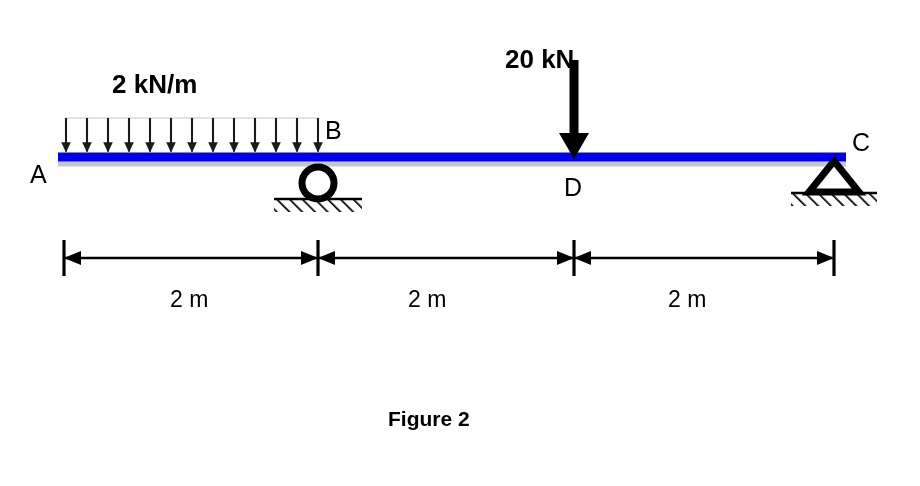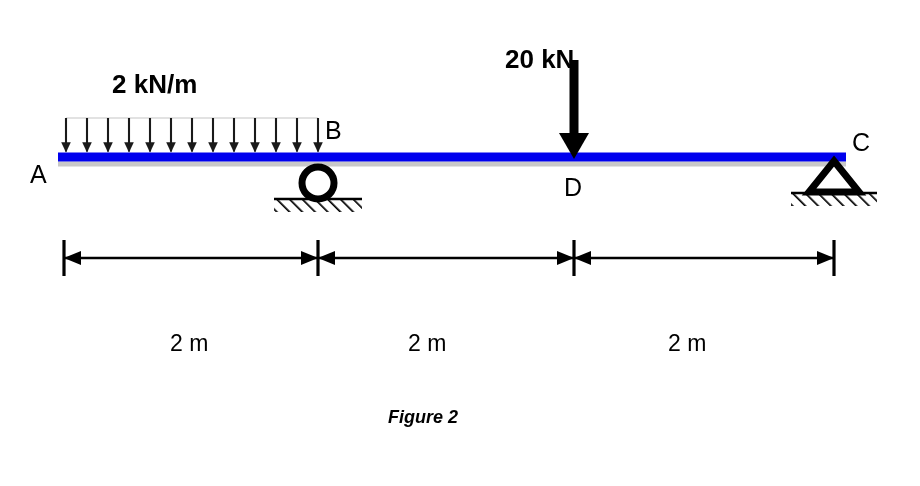--- a/index.html
+++ b/index.html
@@ -36,26 +36,24 @@
     font-size: 25px;
     font-weight: 400;
   }
   .load-label {
     font-size: 26px;
     font-weight: bold;
   }
   .dim-label {
     font-size: 23px;
     font-weight: 400;
-    margin-top: 44px;
   }
   .caption {
-    font-size: 18px;
+    font-size: 21px;
     font-weight: bold;
-    font-style: italic;
   }
 </style>
 </head>
 <body>
 
 <div id="figure-root">
 
   <svg id="beam-diagram" width="920" height="486" viewBox="0 0 920 486">
     <defs>
       <marker id="arrowSmall" viewBox="0 0 10 10" refX="8.5" refY="5" markerWidth="5.2" markerHeight="5.2" orient="auto-start-reverse">

